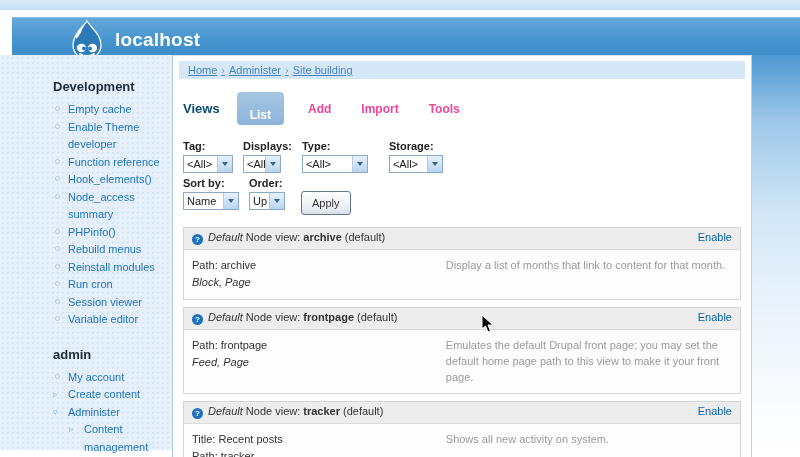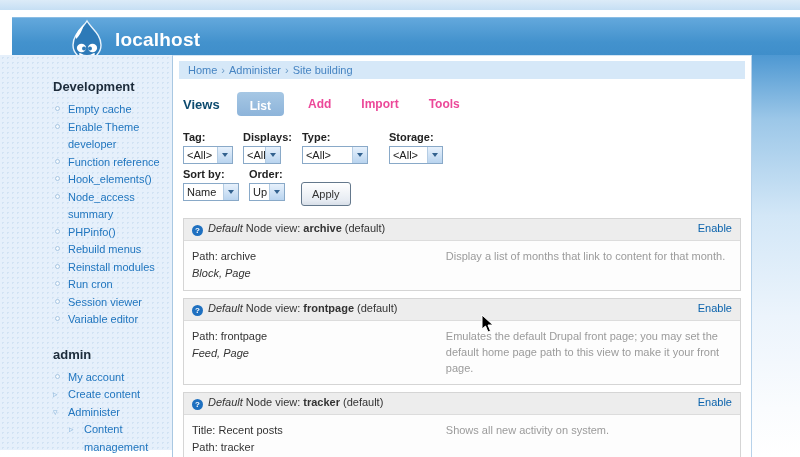--- a/index.html
+++ b/index.html
@@ -34,31 +34,31 @@
   .sb-bullet { position:absolute; left:1px; top:5px; width:5px; height:5px;
     border:1px solid #a9c6e2; border-radius:50%; background:#f2f8fd; }
   .sb-tri { position:absolute; left:-1px; top:0; font-size:9px; color:#8fb8dc; }
   .sidebar a { color:#2176bf; text-decoration:none; }
 
   
   .panel { position:absolute; left:172px; top:55px; width:580px; height:402px;
     background:#ffffff; border-left:1px solid #a9c8e2; border-right:1px solid #b7d2ea;
     border-top:1px solid #d2e5f5; }
   .breadcrumb { margin:5px 6px 0; background:#d6e8f8; padding:3px 9px; font-size:11px;
-    color:#4684c2; }
+    color:#4684c2;text-decoration:underline; }
   .breadcrumb a { color:#4684c2; text-decoration:none; }
   .crumb-sep { margin:0 4px; color:#6d9cc9; }
 
   .content { padding:0 10px; }
 
   .views-head { display:flex; align-items:center; margin:13px 0 15px; }
   .page-title { font-size:13px; font-weight:bold; color:#0c4a6e; margin-right:17px; }
   .tab { font-size:12px; font-weight:bold; color:#ec4899; text-decoration:none; margin:0 15px; }
   .tab.active { background:linear-gradient(180deg,#a6c7e4,#8db4da); color:#ffffff;
-    border-radius:4px; padding:7px 13px 3px; margin:0 9px 0 0; }
+    border-radius:4px; padding:16px 13px 3px; margin:0 9px 0 0; }
 
   
   .filters { font-size:11px; }
   .filter-row { display:flex; align-items:flex-start; margin-bottom:4px; }
   .fgroup { margin-right:10px; }
   .flabel { display:block; font-weight:bold; color:#222; margin-bottom:3px; }
   .xpselect { display:flex; height:18px; background:#fff; border:1px solid #89a9c8;
     align-items:center; cursor:default; }
   .xpsel-value { flex:1; padding:0 3px; font-size:11px; color:#222; white-space:nowrap;
     overflow:hidden; }

